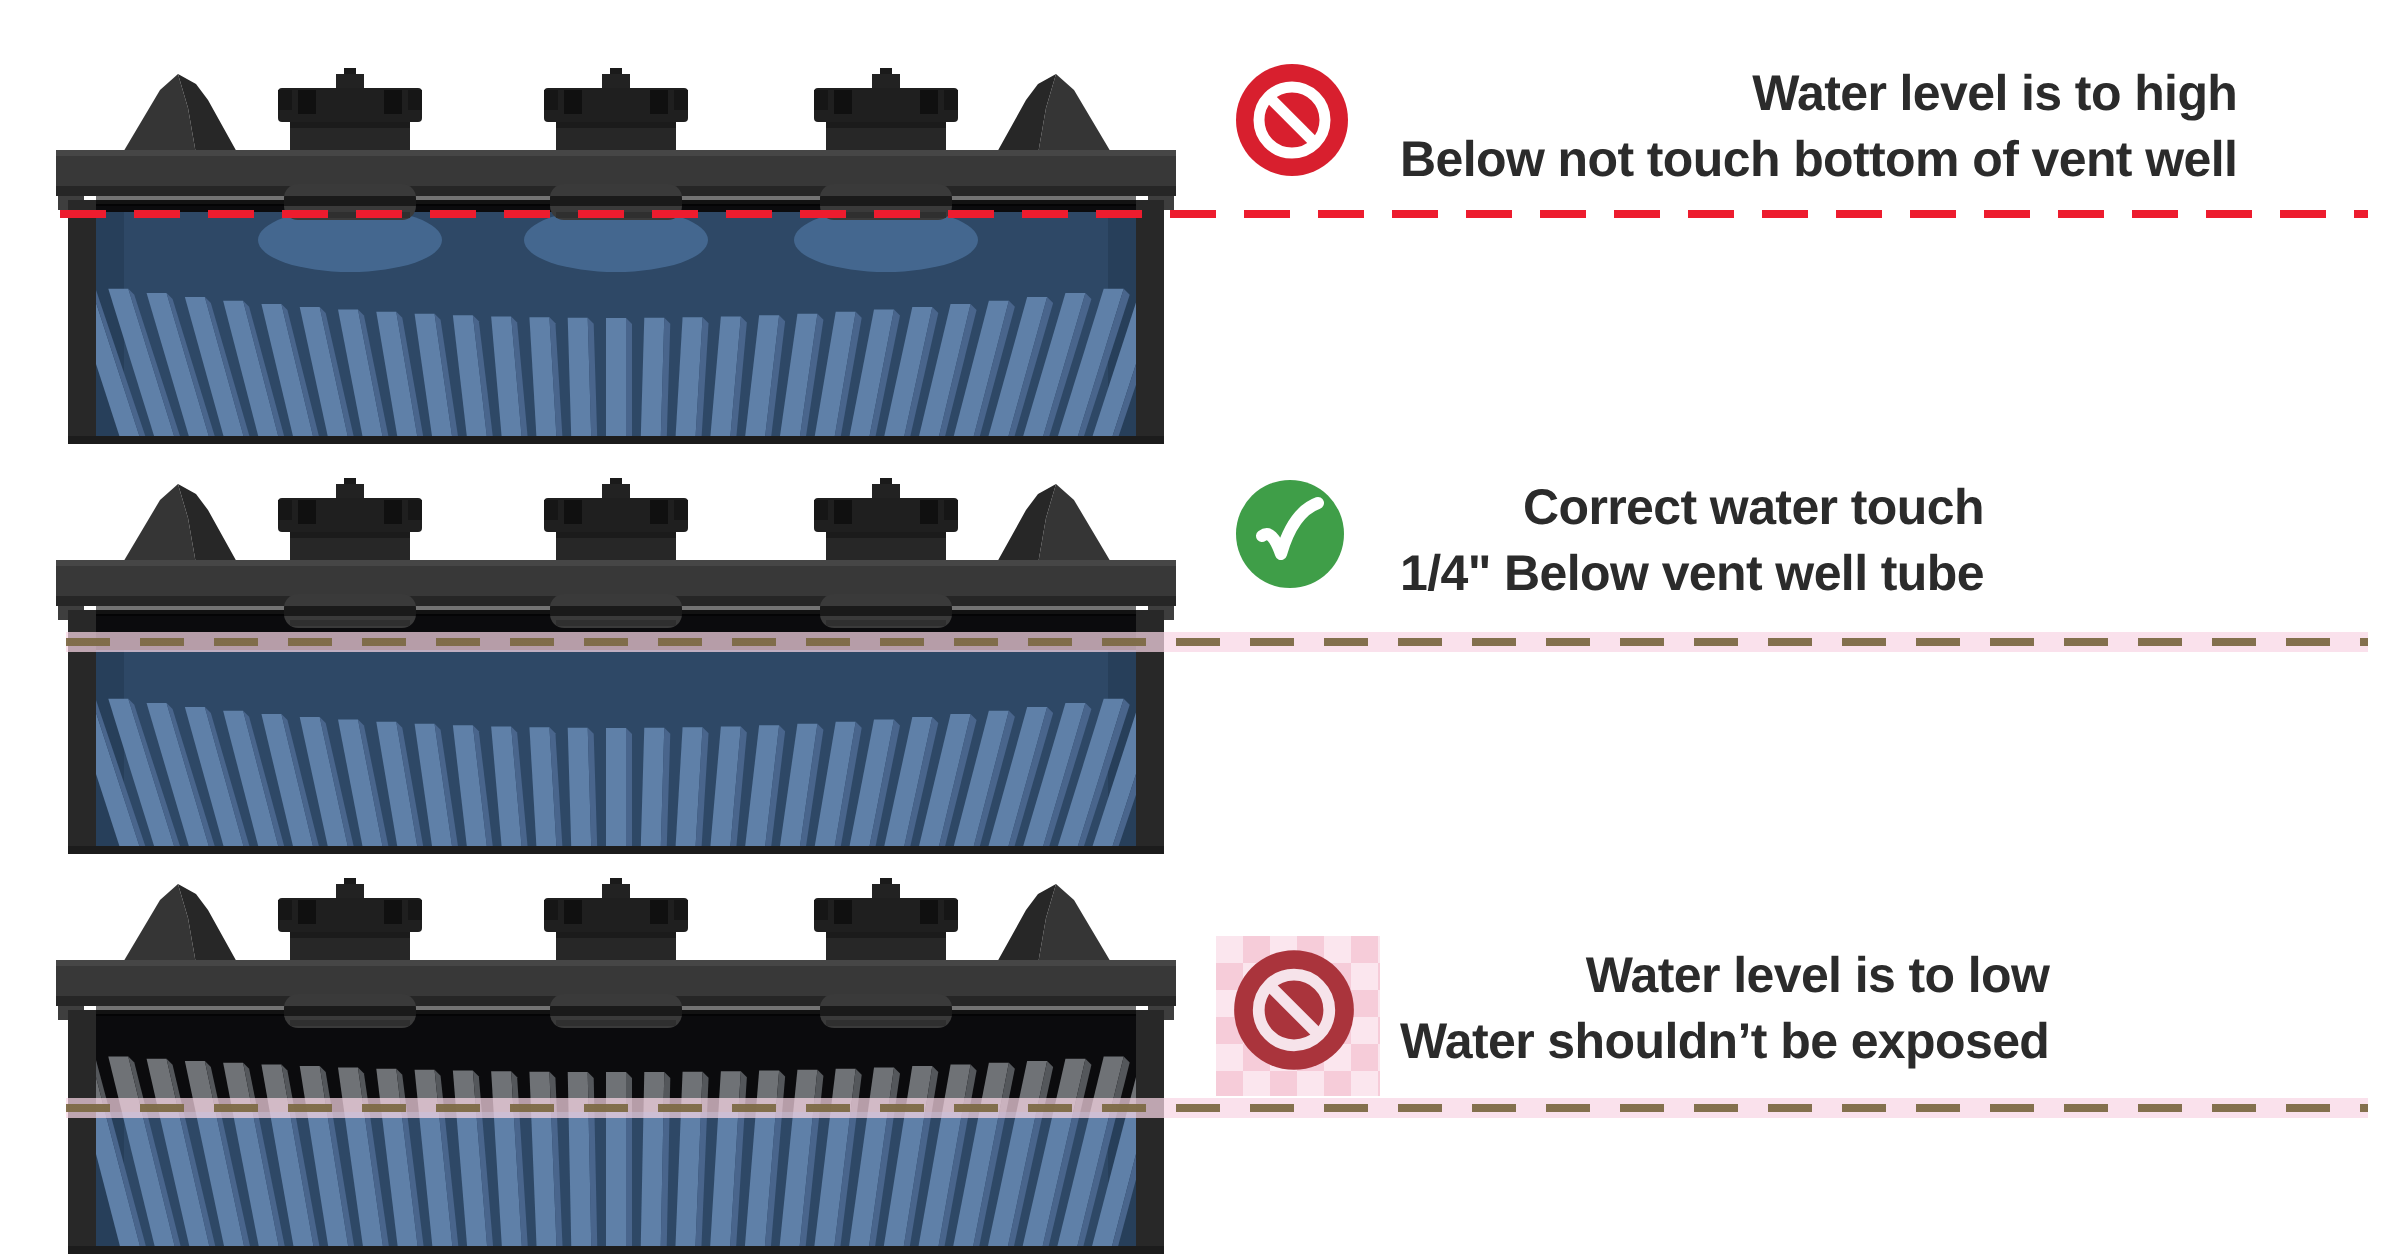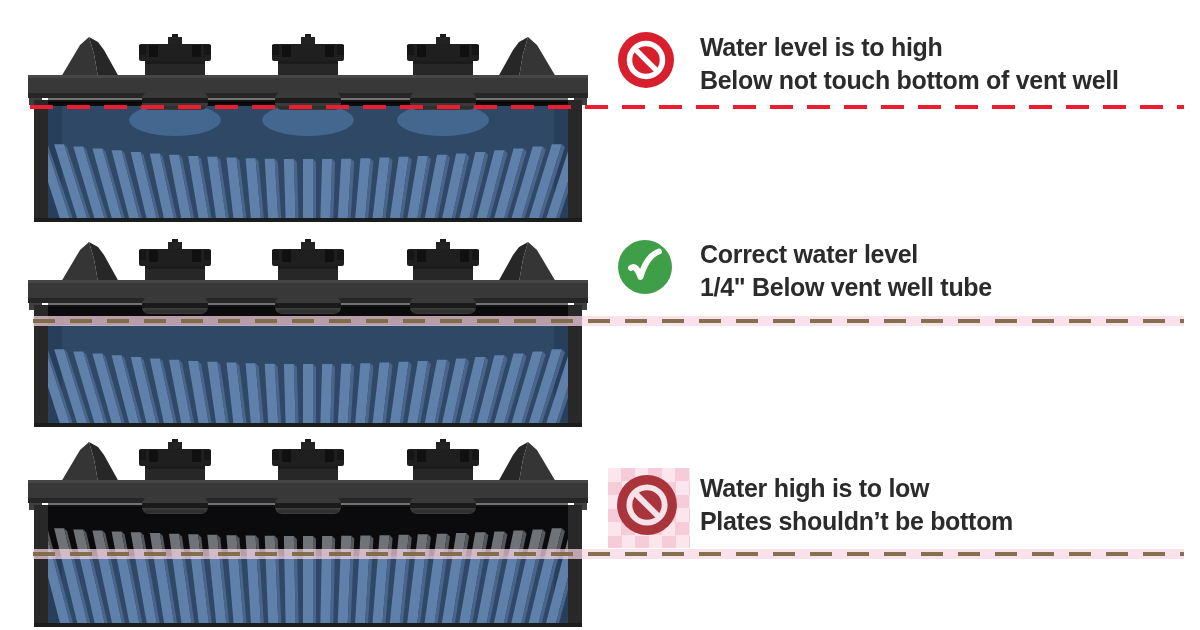--- a/index.html
+++ b/index.html
@@ -1,19 +1,20 @@
 <!DOCTYPE html>
 <html style="--bg: #ffffff; --text: #2b2b2b; --prohibit-red: #d81f2e; --prohibit-red-muted: #aa343c; --prohibit-stroke-muted: #f6e3ea; --check-green: #3f9e48; --line-red: #ed1c2e; --line-olive: #7d6a45; --band-pink: #f8d6e4; --water-blue: #2e4866; --water-blue-edge: #273f5a; --plate-blue: #5f80a8; --plate-blue-side: #49658c; --plate-gray: #6f7276; --plate-gray-side: #54575b; --case-dark: #282828; --lid-gray: #383838;"><head>
 <meta charset="utf-8">
 <style>
   html,body{margin:0;padding:0;background:#fff;}
   .canvas{
     position:relative;width:1200px;height:630px;overflow:hidden;
     background:var(--bg,#ffffff);
     font-family:"Liberation Sans",sans-serif;
+    text-align:right;
   }
   .battery{position:absolute;left:28px;width:560px;height:190px;z-index:1;}
   
   .line-red{
     position:absolute;left:30px;width:1154px;height:4px;z-index:5;pointer-events:none;
     background:repeating-linear-gradient(90deg,var(--line-red,#ed1c2e) 0 23px,transparent 23px 37px);
   }
   .line-band{
     position:absolute;left:33px;width:1151px;height:10px;z-index:5;pointer-events:none;
     background:rgba(248,214,228,.72);
@@ -623,28 +624,28 @@
   <div class="note-text" style="top:31px">
     <div>Water level is to high</div>
     <div>Below not touch bottom of vent well</div>
   </div>
 
   <svg class="note-icon" style="left:617px;top:239px;width:56px;height:56px" viewBox="0 0 56 56">
     <circle cx="28" cy="28" r="27" fill="var(--check-green)"></circle>
     <path d="M14,29 Q19,25 23.5,38 Q29.5,17 42,12.5" fill="none" stroke="#ffffff" stroke-width="6" stroke-linecap="round" stroke-linejoin="round"></path>
   </svg>
   <div class="note-text" style="top:238px">
-    <div>Correct water level</div>
+    <div>Correct water touch</div>
     <div>1/4" Below vent well tube</div>
   </div>
 
   <div class="checker"></div>
   <svg class="note-icon" style="left:616px;top:474px;width:62px;height:62px" viewBox="0 0 58 58">
     <circle cx="29" cy="29" r="28" fill="var(--prohibit-red-muted)"></circle>
     <circle cx="29" cy="29" r="16.5" fill="none" stroke="var(--prohibit-stroke-muted)" stroke-width="5.5"></circle>
     <line x1="17.6" y1="17.6" x2="40.4" y2="40.4" stroke="var(--prohibit-stroke-muted)" stroke-width="5.5"></line>
   </svg>
   <div class="note-text" style="top:472px">
-    <div>Water high is to low</div>
-    <div>Plates shouldn’t be bottom</div>
+    <div>Water level is to low</div>
+    <div>Water shouldn’t be exposed</div>
   </div>
 
 </div>
 
 </body></html>

